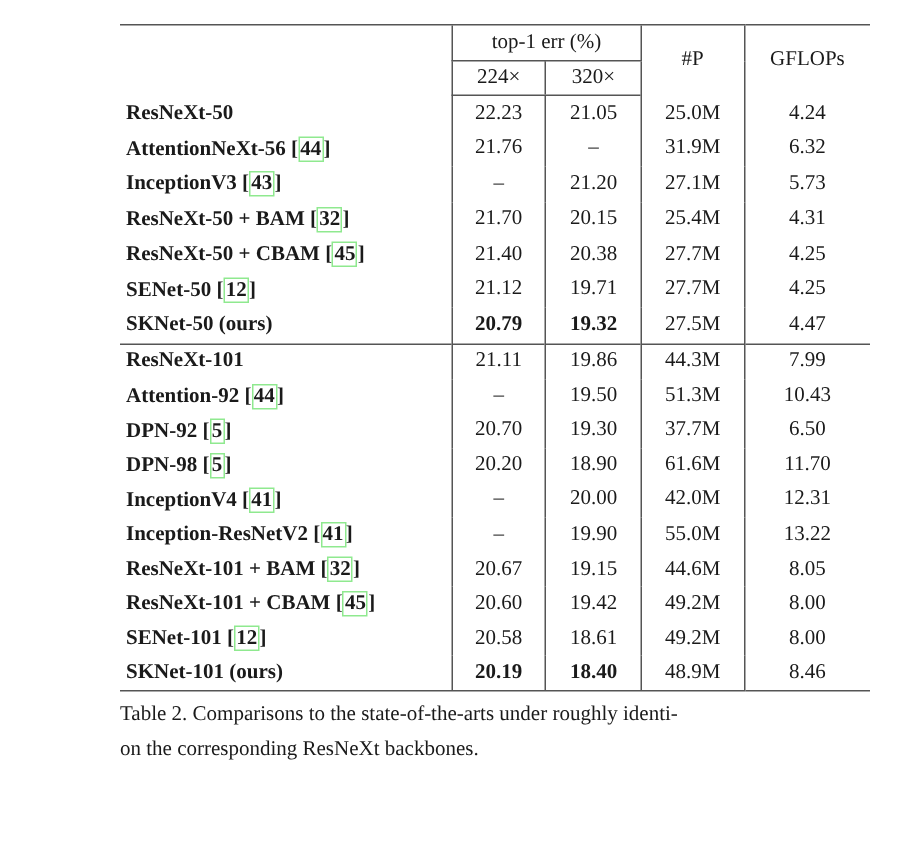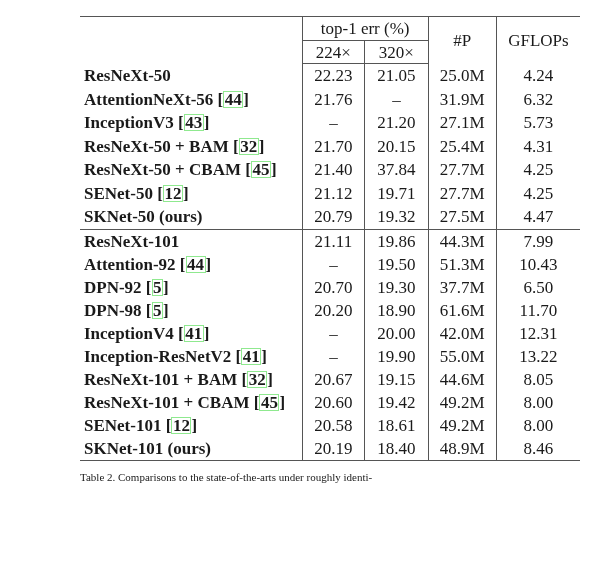--- a/index.html
+++ b/index.html
@@ -17,21 +17,21 @@
     }
     .table-wrap {
       position: absolute;
       left: 80px;
       top: 16px;
       width: 500px;
     }
     table {
       border-collapse: collapse;
       width: 500px;
-      font-size: 17px;
+      font-size: 14px;
       line-height: 1;
     }
     table td, table th {
       padding: 0;
       font-weight: normal;
       white-space: nowrap;
     }
     
     tr.top-rule > * { border-top: 1.5px solid #555; }
     tr.head-rule > * { border-bottom: 1.5px solid #555; }
@@ -44,35 +44,35 @@
     .col-params { width: 69px; text-align: center; border-left: 1px solid #555; }
     .col-flops { width: 85px; text-align: center; border-left: 1px solid #555; }
 
     th.group { height: 23px; vertical-align: middle; border-left: 1px solid #555; border-bottom: 1px solid #555; text-align: center;}
     th.sub { height: 22px; vertical-align: middle; }
     th.rowspan { vertical-align: middle; }
 
     tr.r50 td { height: 23.5px; vertical-align: middle; }
     tr.r101 td { height: 23.1px; vertical-align: middle; }
 
-    .bold { font-weight: normal; }
+    .bold { font-weight: bold; }
 
     .cite {
       display: inline-block;
       border: 1px solid #8fe98f;
       padding: 0 0.5px;
       line-height: 15px;
     }
 
     .caption {
       position: absolute;
       left: 80px;
       top: 466px;
       width: 495px;
-      font-size: 11px;
+      font-size: 14px;
       line-height: 22.5px;
       color: #1a1a1a;
       text-align: justify;
     }
     .caption .line {
       display: block;
       white-space: nowrap;
     }
   </style>
 </head>
@@ -117,21 +117,21 @@
         <tr class="r50">
           <td class="col-method"><span>ResNeXt-50 + BAM</span> [<span class="cite">32</span>]</td>
           <td class="col-224">21.70</td>
           <td class="col-320">20.15</td>
           <td class="col-params">25.4M</td>
           <td class="col-flops">4.31</td>
         </tr>
         <tr class="r50">
           <td class="col-method"><span>ResNeXt-50 + CBAM</span> [<span class="cite">45</span>]</td>
           <td class="col-224">21.40</td>
-          <td class="col-320">37.84</td>
+          <td class="col-320">20.38</td>
           <td class="col-params">27.7M</td>
           <td class="col-flops">4.25</td>
         </tr>
         <tr class="r50">
           <td class="col-method"><span>SENet-50</span> [<span class="cite">12</span>]</td>
           <td class="col-224">21.12</td>
           <td class="col-320">19.71</td>
           <td class="col-params">27.7M</td>
           <td class="col-flops">4.25</td>
         </tr>
@@ -211,13 +211,14 @@
           <td class="col-320 bold">18.40</td>
           <td class="col-params">48.9M</td>
           <td class="col-flops">8.46</td>
         </tr>
       </tbody>
   </table>
 </div>
 
 <div class="caption">
   <span class="line">Table 2. Comparisons to the state-of-the-arts under roughly identi-</span>
+  <span class="line">on the corresponding ResNeXt backbones.</span>
 </div>
 
 </body></html>

